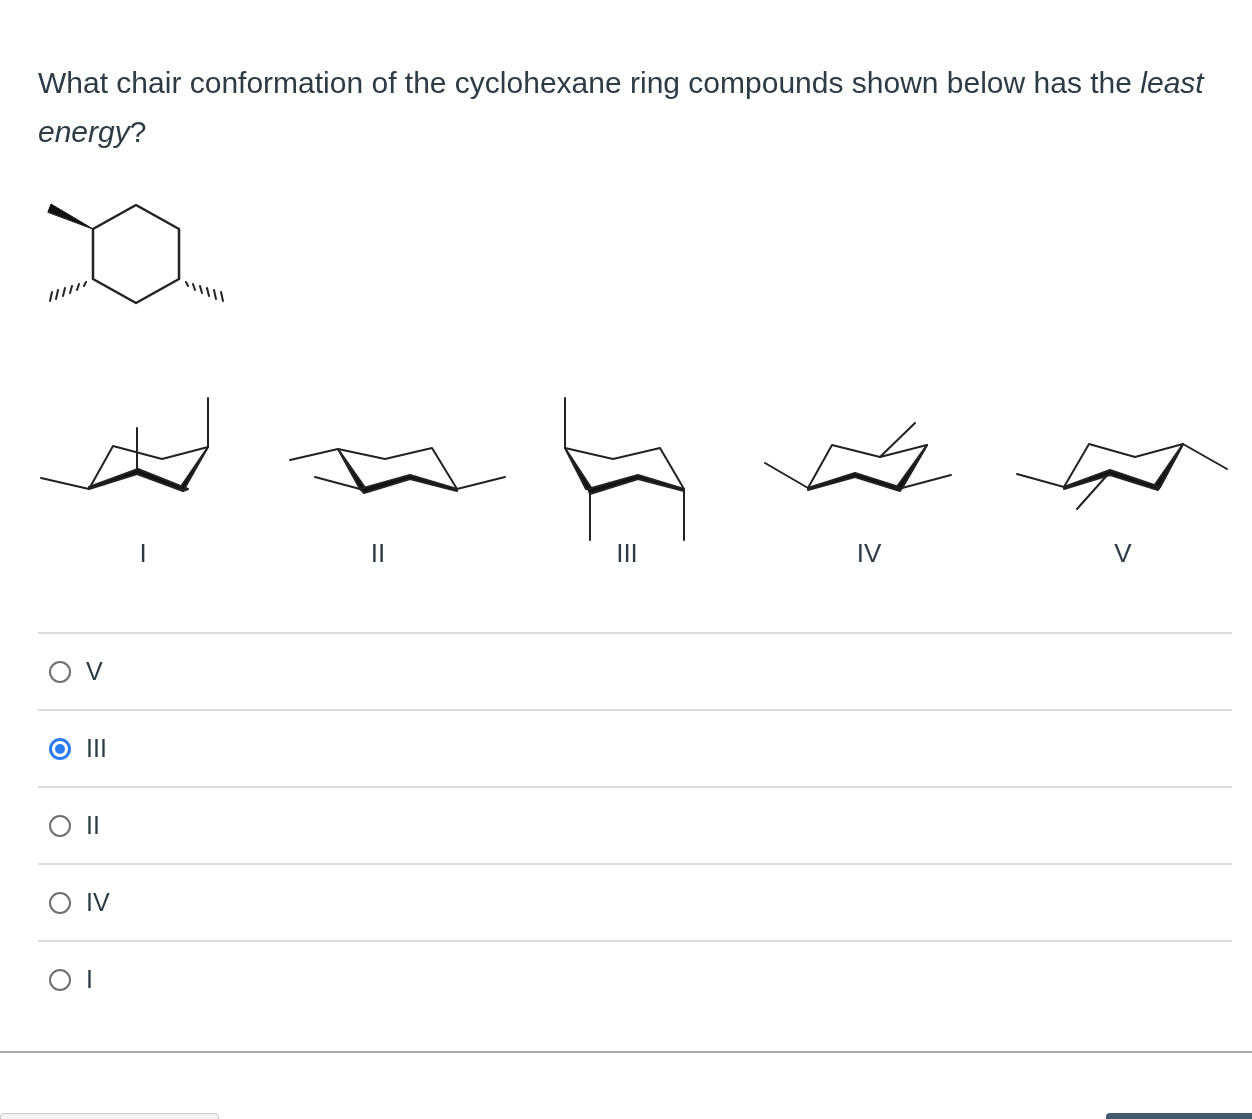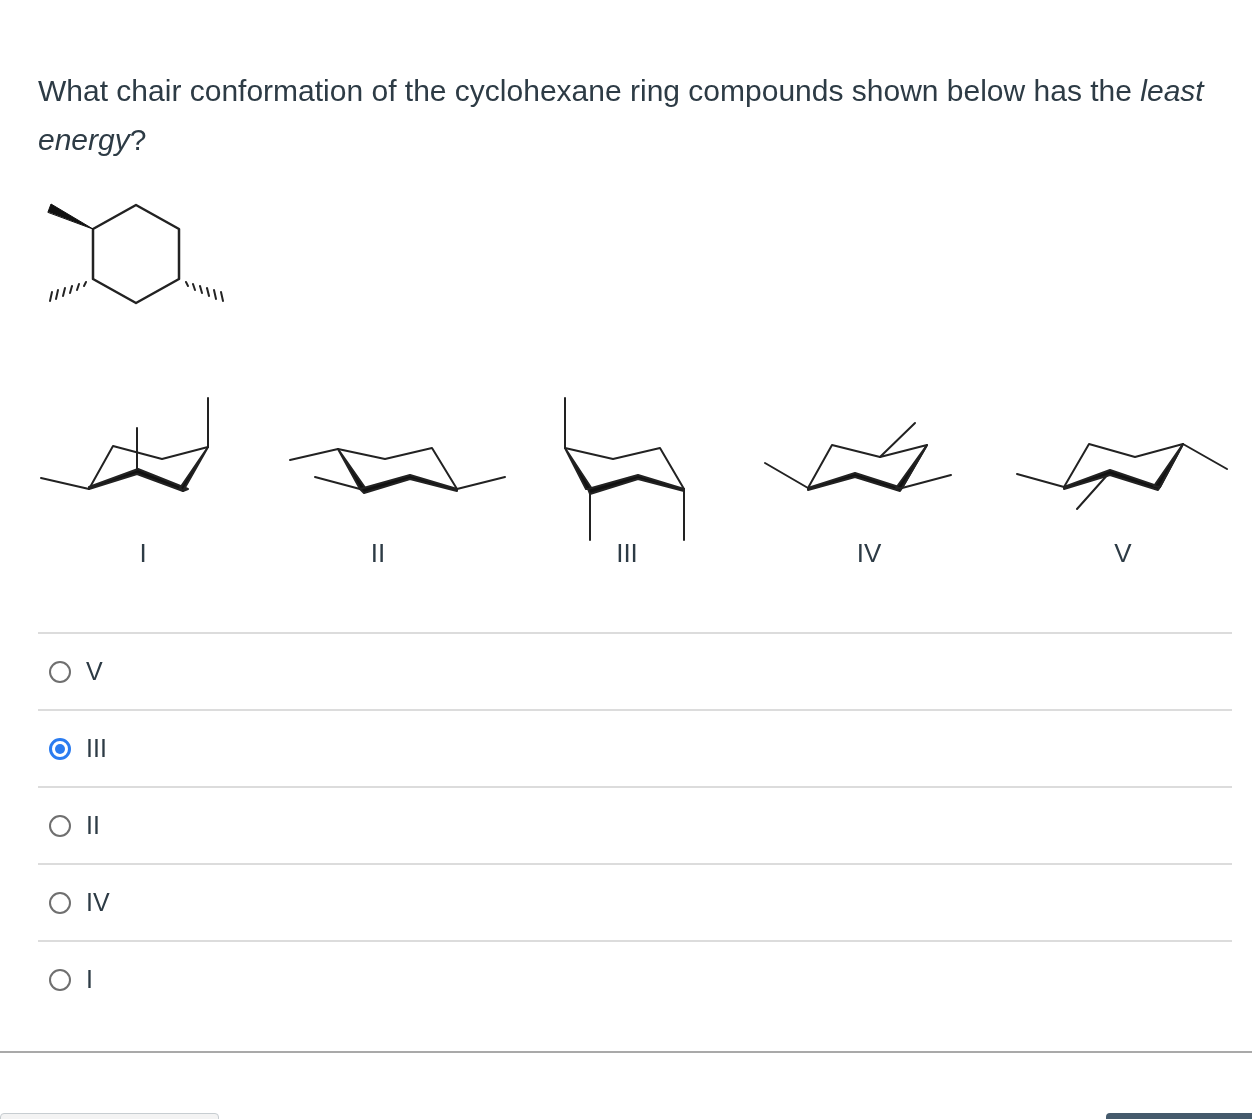--- a/index.html
+++ b/index.html
@@ -1,19 +1,19 @@
 <!DOCTYPE html>
 <html><head>
 <meta charset="utf-8">
 <style>
   html, body { margin:0; padding:0; background:#ffffff; }
   body { width:1252px; height:1119px; position:relative; overflow:hidden;
          font-family:"Liberation Sans", sans-serif; color:#2d3b45; }
   .question { position:absolute; left:38px; top:58px; width:1180px;
-              font-size:30px; line-height:49px; color:#2d3b45;margin-top:8px; }
+              font-size:30px; line-height:49px; color:#2d3b45; }
   .question em { font-style:italic; }
   .figure { position:absolute; left:0; top:170px; width:1252px; height:420px; }
   .figure svg { position:absolute; left:0; top:0; }
   .answers { position:absolute; left:38px; top:632px; width:1194px; }
   .answer { height:75px; border-top:2px solid #dcdcdc; position:relative;
             display:flex; align-items:center; cursor:pointer; }
   .answer:last-child { border-bottom:none; }
   .radio { width:22px; height:22px; border:2px solid #6f6f6f; border-radius:50%;
            box-sizing:border-box; margin-left:11px; margin-right:15px; position:relative; background:#fff; }
   .radio.checked { border:3px solid #2b7cf0; }

